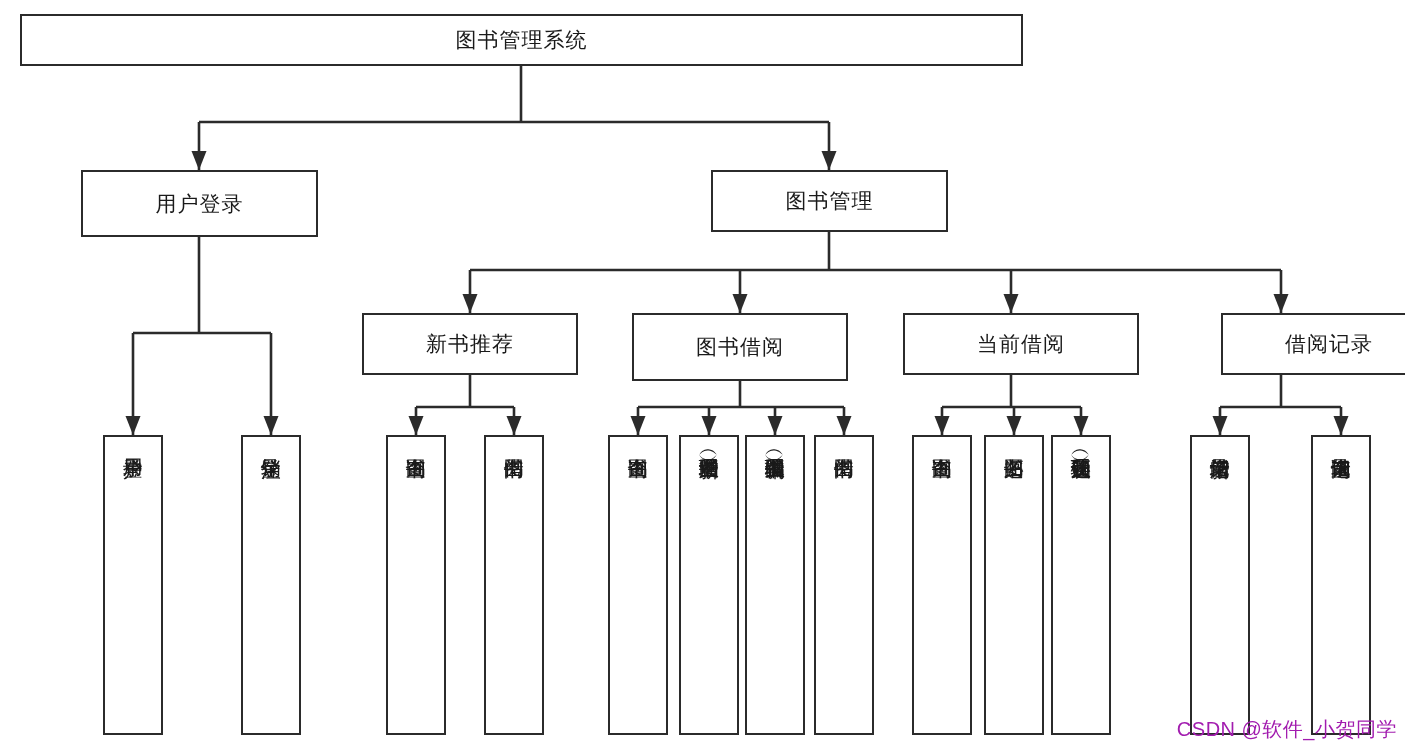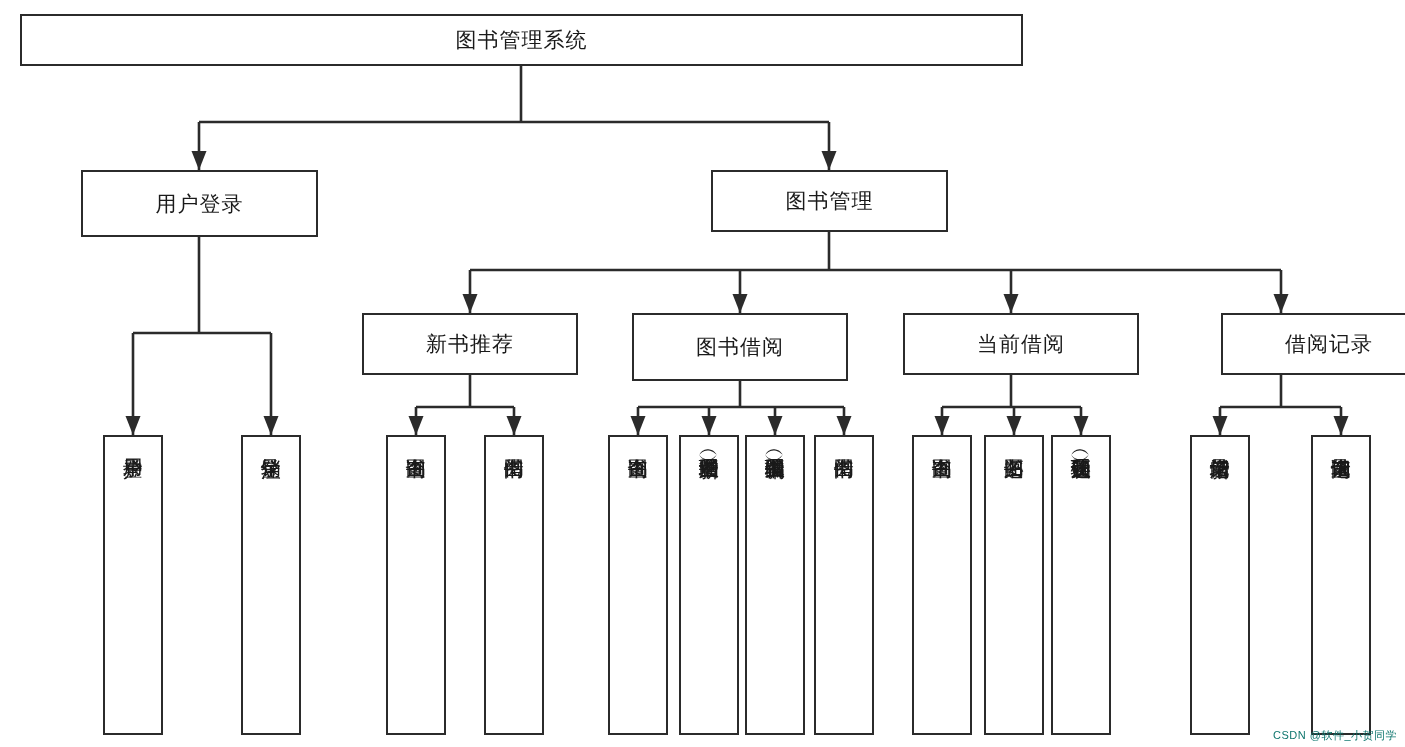--- a/index.html
+++ b/index.html
@@ -70,22 +70,22 @@
     stroke-linecap: butt;
   }
   .conn-arrow {
     fill: #2b2b2b;
     stroke: none;
   }
   #watermark {
     position: absolute;
     right: 8px;
     bottom: 4px;
-    font-size: 11px;
-    color: #0f766e;
+    font-size: 20px;
+    color: #a21caf;
     letter-spacing: 0.5px;
     white-space: pre;
   }
 </style>
 </head>
 <body>
 
 <div id="diagram-root">
   <svg id="connectors" viewBox="0 0 1405 747">
       <line x1="521" y1="66" x2="521" y2="122" class="conn-line"></line>

